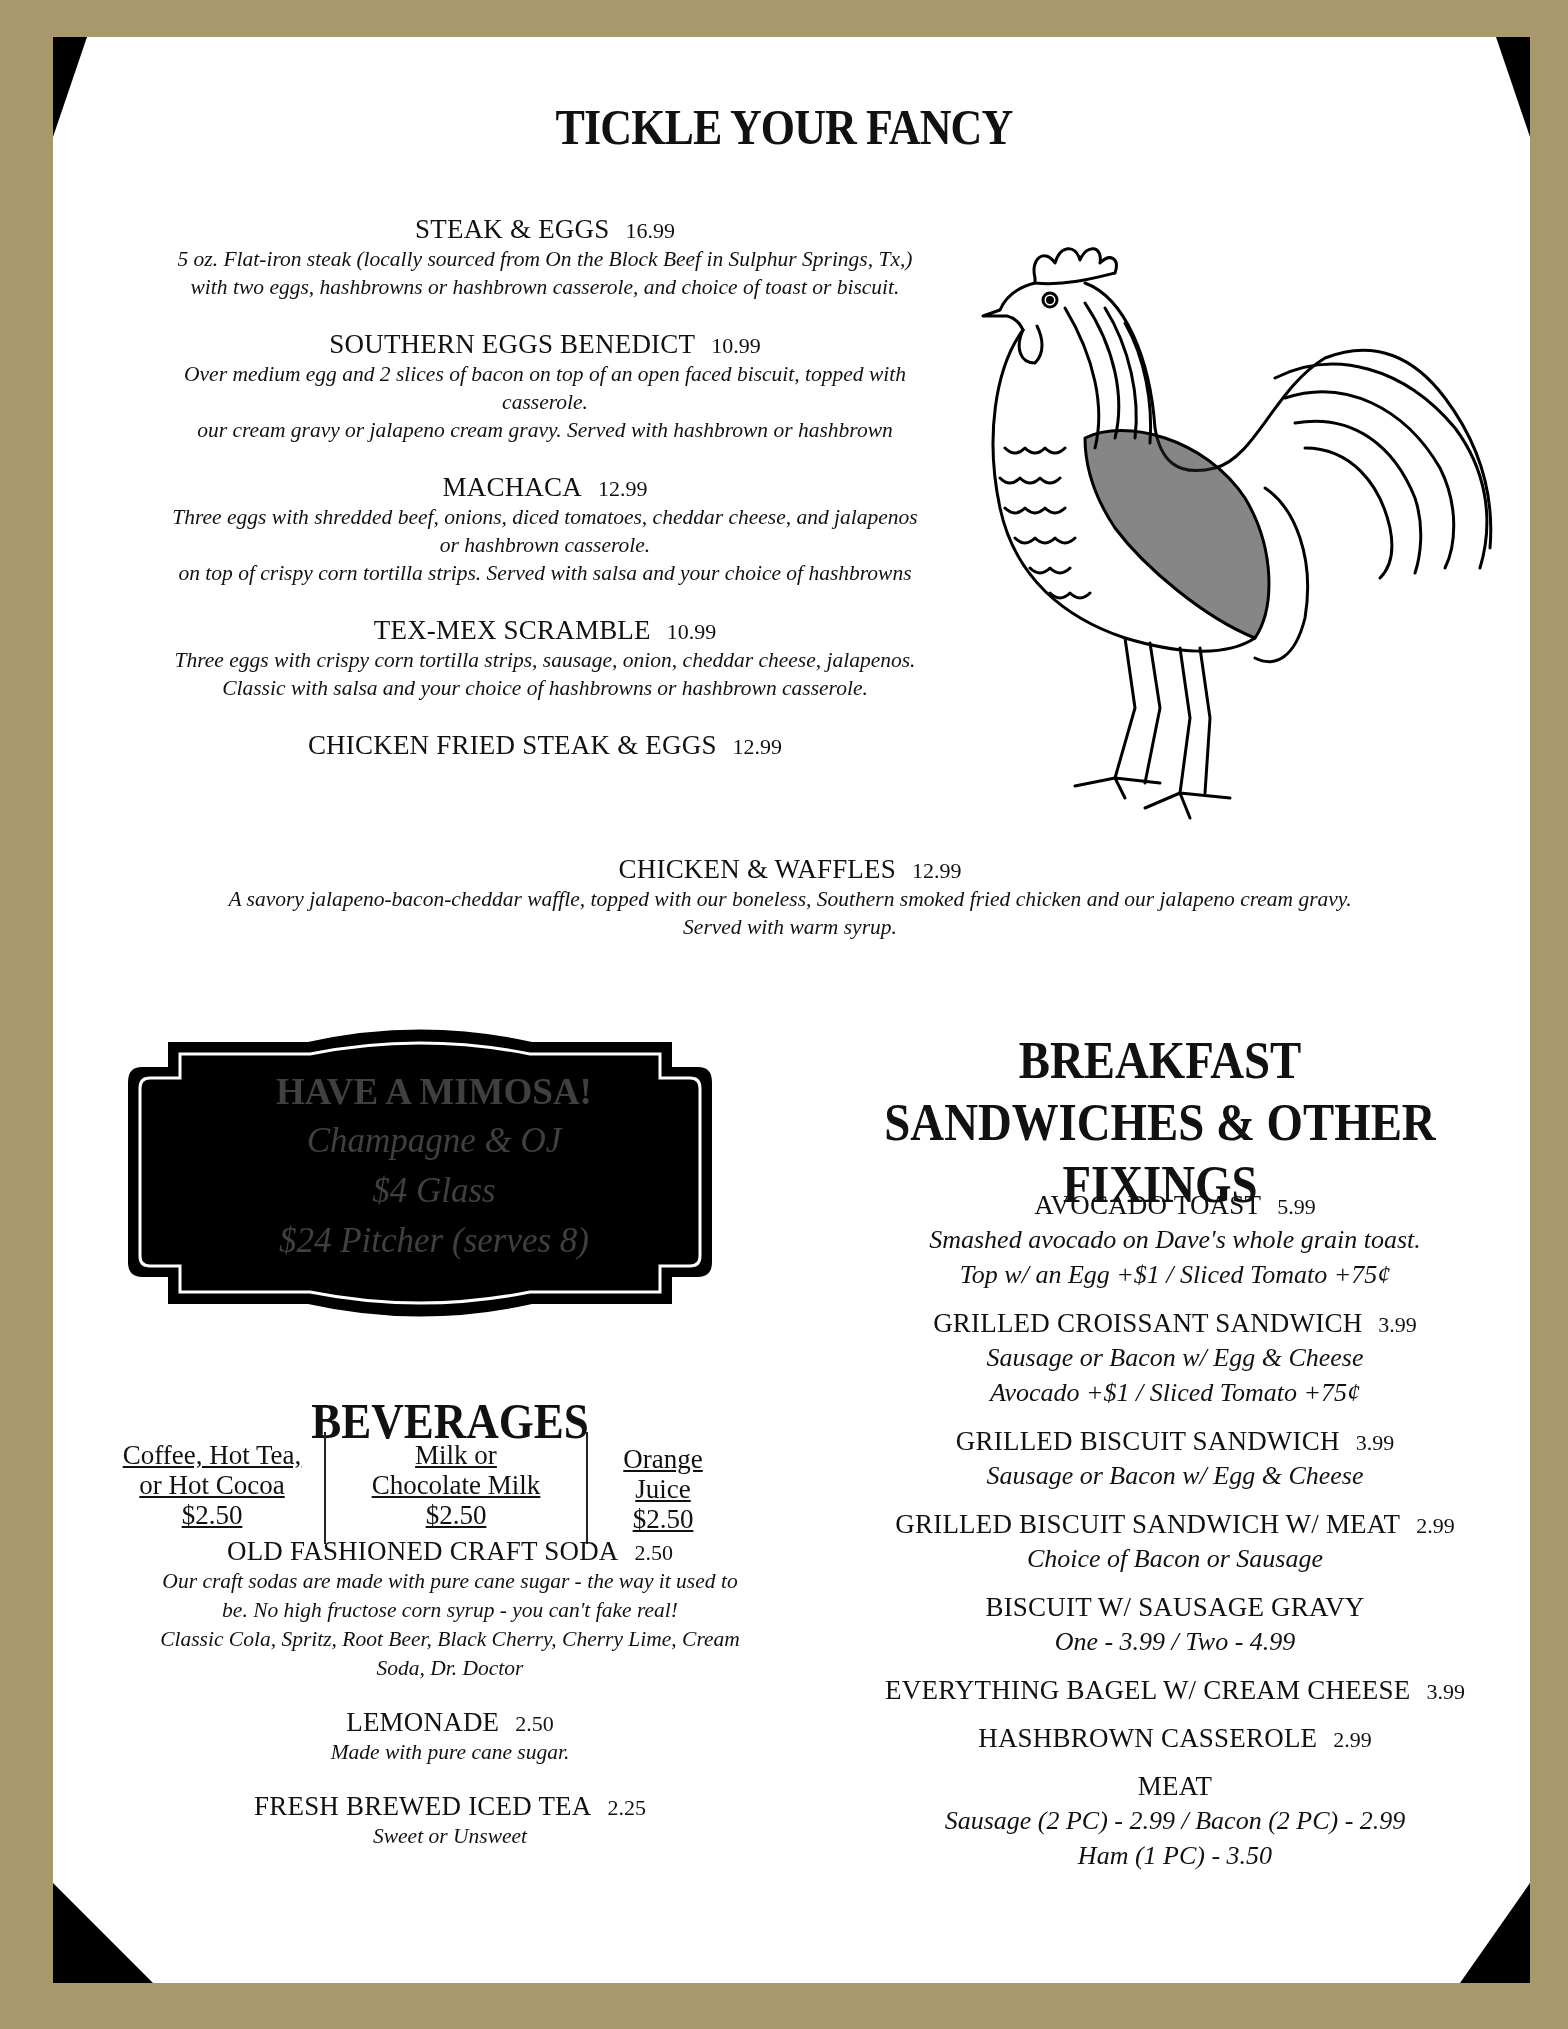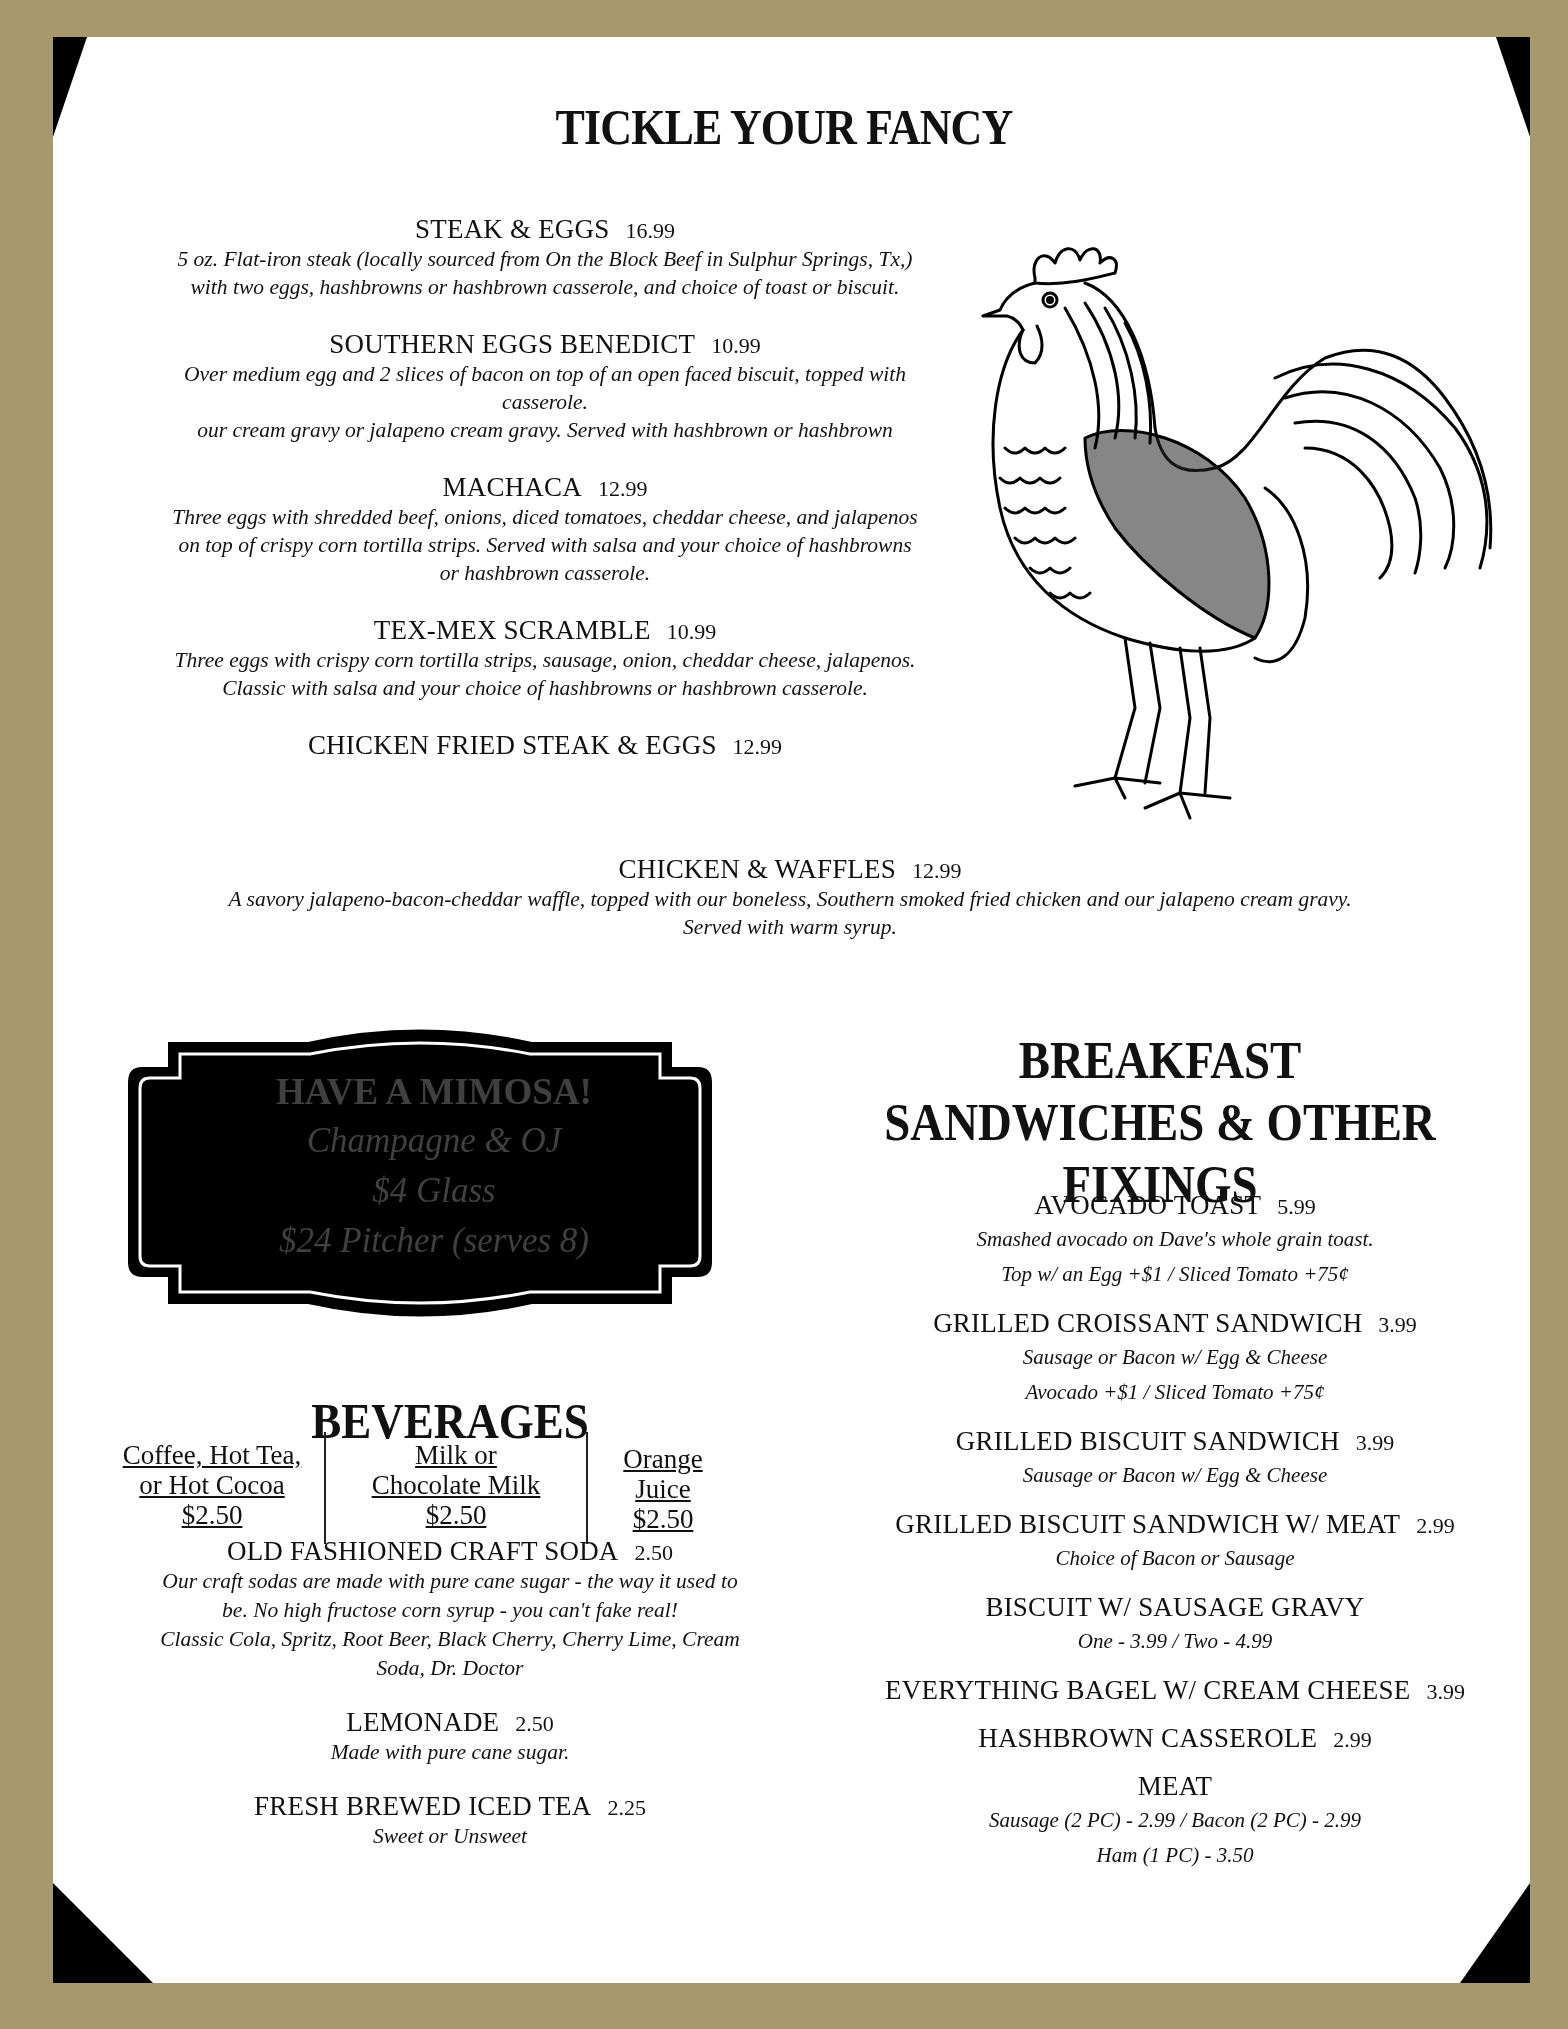--- a/index.html
+++ b/index.html
@@ -53,21 +53,21 @@
   .bev-items .item { margin-bottom:24px; }
   .bev-items .item .desc { line-height:29px; }
 
   .bs-title {
     position:absolute; left:830px; width:660px; top:1030px; text-align:center;
     font-size:52px; font-weight:bold; line-height:62px; transform:scaleX(0.9);
   }
   .bs-items { position:absolute; left:820px; width:710px; top:1188px; }
   .bs-items .item { margin-bottom:14px;text-align:center; }
   .bs-items .item .name { font-size:27px; line-height:34px; }
-  .bs-items .item .desc { font-size:21px; line-height:35px; }
+  .bs-items .item .desc { font-size:26px; line-height:35px; }
 </style>
 </head>
 <body>
 
 <div class="page"></div>
 <div class="corner tl"></div>
 <div class="corner tr"></div>
 <div class="corner bl"></div>
 <div class="corner br"></div>
 
@@ -86,22 +86,22 @@
     <div class="desc">
       <div>Over medium egg and 2 slices of bacon on top of an open faced biscuit, topped with</div>
       <div>casserole.</div>
       <div>our cream gravy or jalapeno cream gravy. Served with hashbrown or hashbrown</div>
     </div>
   </div>
   <div class="item">
     <div><span class="name">MACHACA</span><span class="price">12.99</span></div>
     <div class="desc">
       <div>Three eggs with shredded beef, onions, diced tomatoes, cheddar cheese, and jalapenos</div>
+      <div>or hashbrown casserole.</div>
       <div>on top of crispy corn tortilla strips. Served with salsa and your choice of hashbrowns</div>
-      <div>or hashbrown casserole.</div>
     </div>
   </div>
   <div class="item">
     <div><span class="name">TEX-MEX SCRAMBLE</span><span class="price">10.99</span></div>
     <div class="desc">
       <div>Three eggs with crispy corn tortilla strips, sausage, onion, cheddar cheese, jalapenos.</div>
       <div>Classic with salsa and your choice of hashbrowns or hashbrown casserole.</div>
     </div>
   </div>
   <div class="item">

